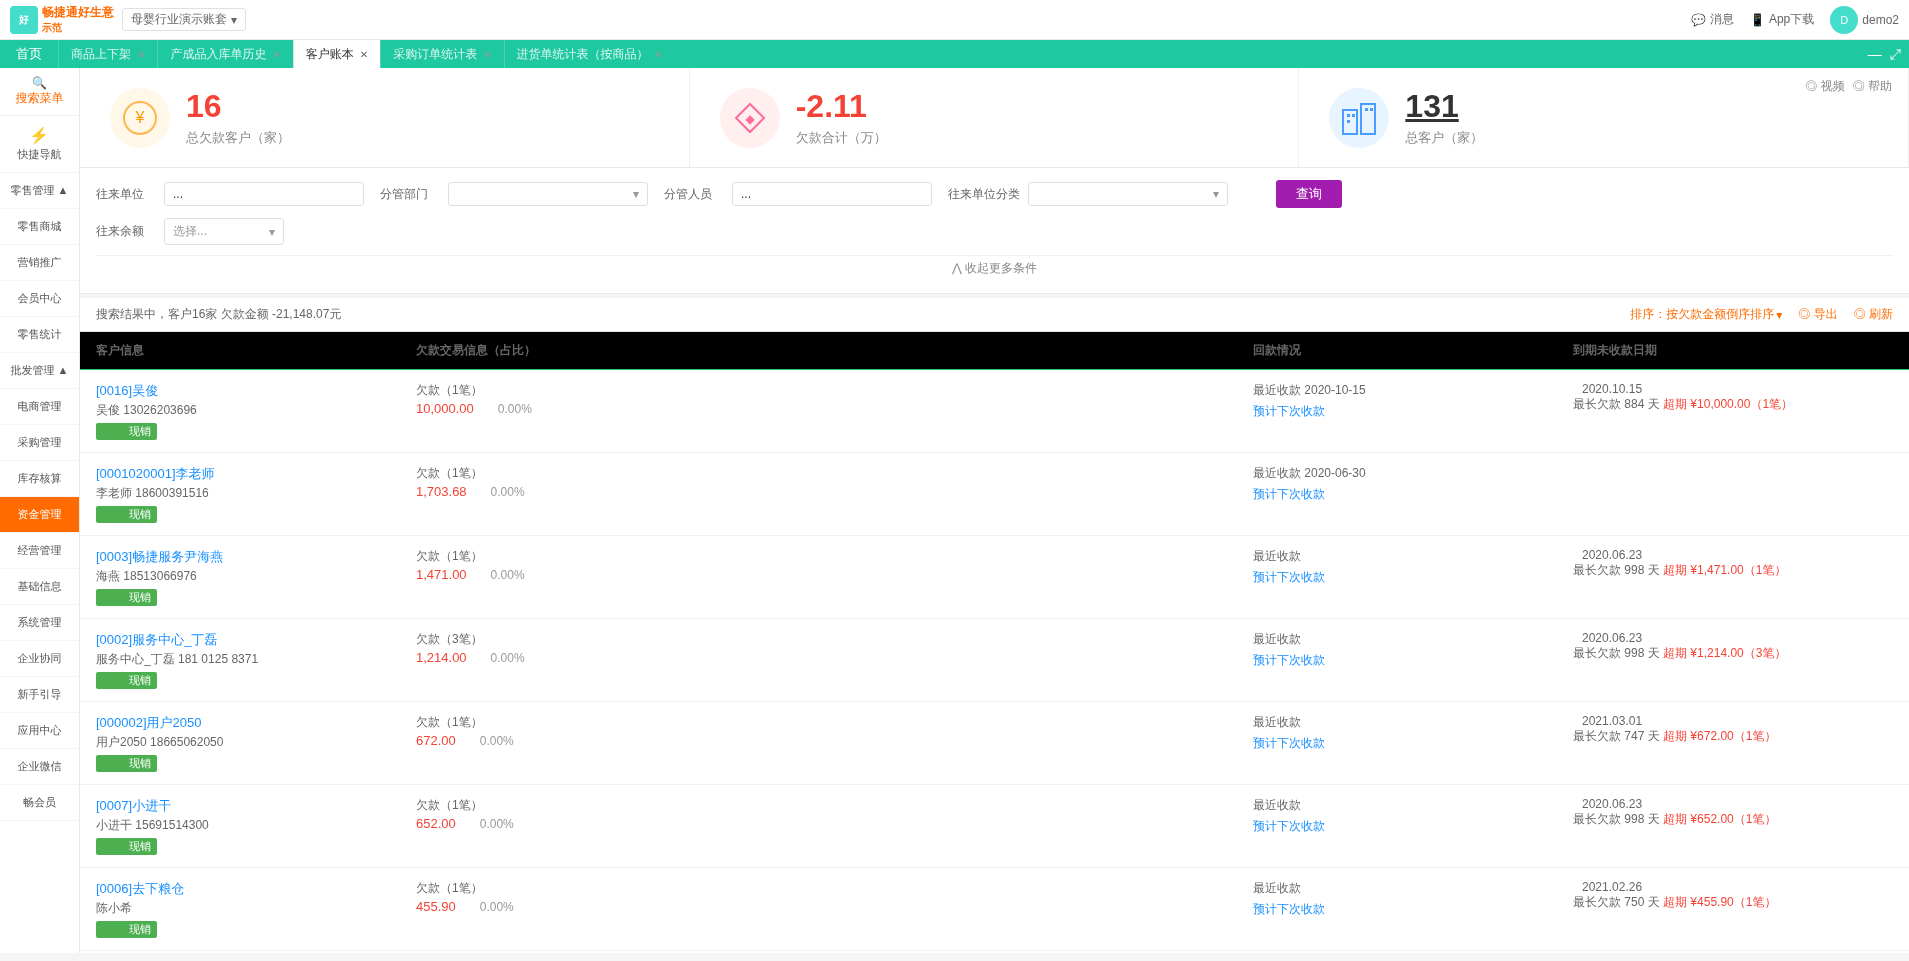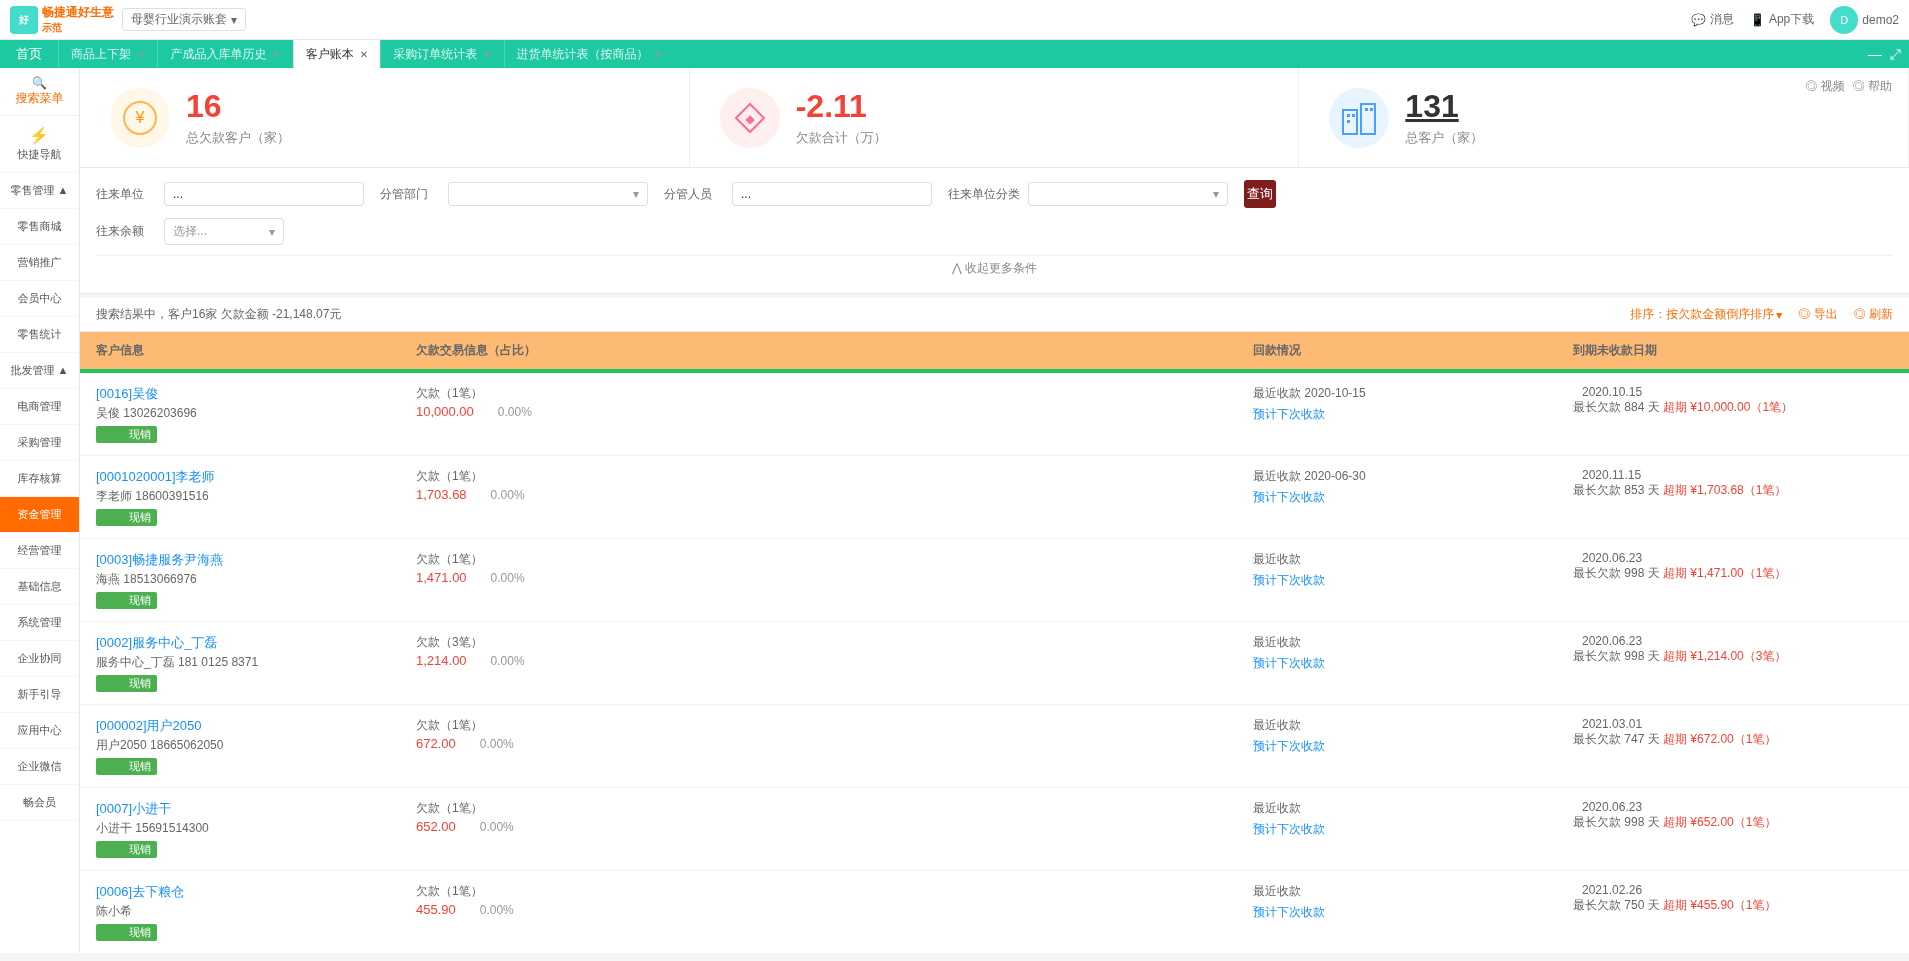--- a/index.html
+++ b/index.html
@@ -79,35 +79,35 @@
     .filter-item { display: flex; align-items: center; gap: 8px; }
     .filter-label { color: #666; font-size: 12px; white-space: nowrap; min-width: 60px; }
     .filter-input {
       border: 1px solid #e0e0e0; border-radius: 3px; padding: 4px 8px; font-size: 12px;
       width: 200px; color: #333; outline: none; cursor: pointer; display: flex; align-items: center; justify-content: space-between;
       background: white;
     }
     .filter-input-wide { width: 250px; }
     .filter-select { border: 1px solid #e0e0e0; border-radius: 3px; padding: 4px 8px; font-size: 12px; width: 200px; color: #999; background: white; display: flex; align-items: center; justify-content: space-between; cursor: pointer; }
     .filter-select-narrow { width: 120px; }
-    .btn-search { background: #7f1d1d; color: white; border: none; border-radius: 3px; padding: 5px 3px; font-size: 13px; cursor: pointer; }
+    .btn-search { background: #a21caf; color: white; border: none; border-radius: 3px; padding: 5px 20px; font-size: 13px; cursor: pointer; margin-left: 32px; }
     .collapse-row { text-align: center; color: #888; font-size: 12px; cursor: pointer; padding: 4px 0; border-top: 1px solid #f0f0f0; margin-top: 4px; }
 
     
     .results-bar {
       display: flex; justify-content: space-between; align-items: center;
       padding: 8px 16px; background: white; border-bottom: 1px solid #e8e8e8;
       font-size: 12px; color: #666;
     }
     .results-bar .actions { display: flex; gap: 16px; align-items: center; color: #ff6b00; }
     .results-bar .actions span { cursor: pointer; display: flex; align-items: center; gap: 2px; }
 
     
     .table-container { background: white; margin: 0; }
-    .table-header { display: grid; grid-template-columns: 320px 1fr 320px 320px; background: #fdba74; padding: 10px 16px; font-size: 12px; color: #666; font-weight: bold; border-bottom: 4px solid #22c55e; }
+    .table-header { display: grid; grid-template-columns: 320px 1fr 320px 320px; background: #000000; padding: 10px 16px; font-size: 12px; color: #666; font-weight: bold; border-bottom: 1px solid #22c55e; }
     .table-row { display: grid; grid-template-columns: 320px 1fr 320px 320px; padding: 12px 16px; border-bottom: 1px solid #f0f0f0; align-items: start; }
     
     .customer-name { color: #1890ff; cursor: pointer; font-size: 13px; }
     .customer-phone { color: #666; font-size: 12px; margin-top: 2px; }
     .tag { display: inline-block; padding: 1px 6px; border-radius: 2px; font-size: 11px; margin-top: 4px; }
     .tag-green { background: #4caf50; color: white; padding-left: 33px; }
     
     .owe-count { color: #666; font-size: 12px; }
     .owe-amount { color: #f44336; font-size: 13px; margin-top: 2px; }
     .owe-pct { color: #999; font-size: 12px; margin-left: 16px; }
@@ -397,24 +397,20 @@
           <div class="owe-count">欠款（1笔）</div>
           <div class="owe-row">
             <div class="owe-amount">1,703.68</div>
             <div class="owe-pct">0.00%</div>
           </div>
         </div>
         <div>
           <div class="collect-date">最近收款    2020-06-30</div>
           <div class="collect-next">预计下次收款</div>
         </div>
-        <div>
-          <div class="due-date">2020.11.15</div>
-          <div class="overdue-days">最长欠款 853 天 <span class="overdue-link">超期 ¥1,703.68（1笔）</span></div>
-        </div>
       </div>
 
       <div class="table-row">
         <div>
           <div class="customer-name">[0003]畅捷服务尹海燕</div>
           <div class="customer-phone">海燕 18513066976</div>
           <span class="tag tag-green">现销</span>
         </div>
         <div>
           <div class="owe-count">欠款（1笔）</div>

